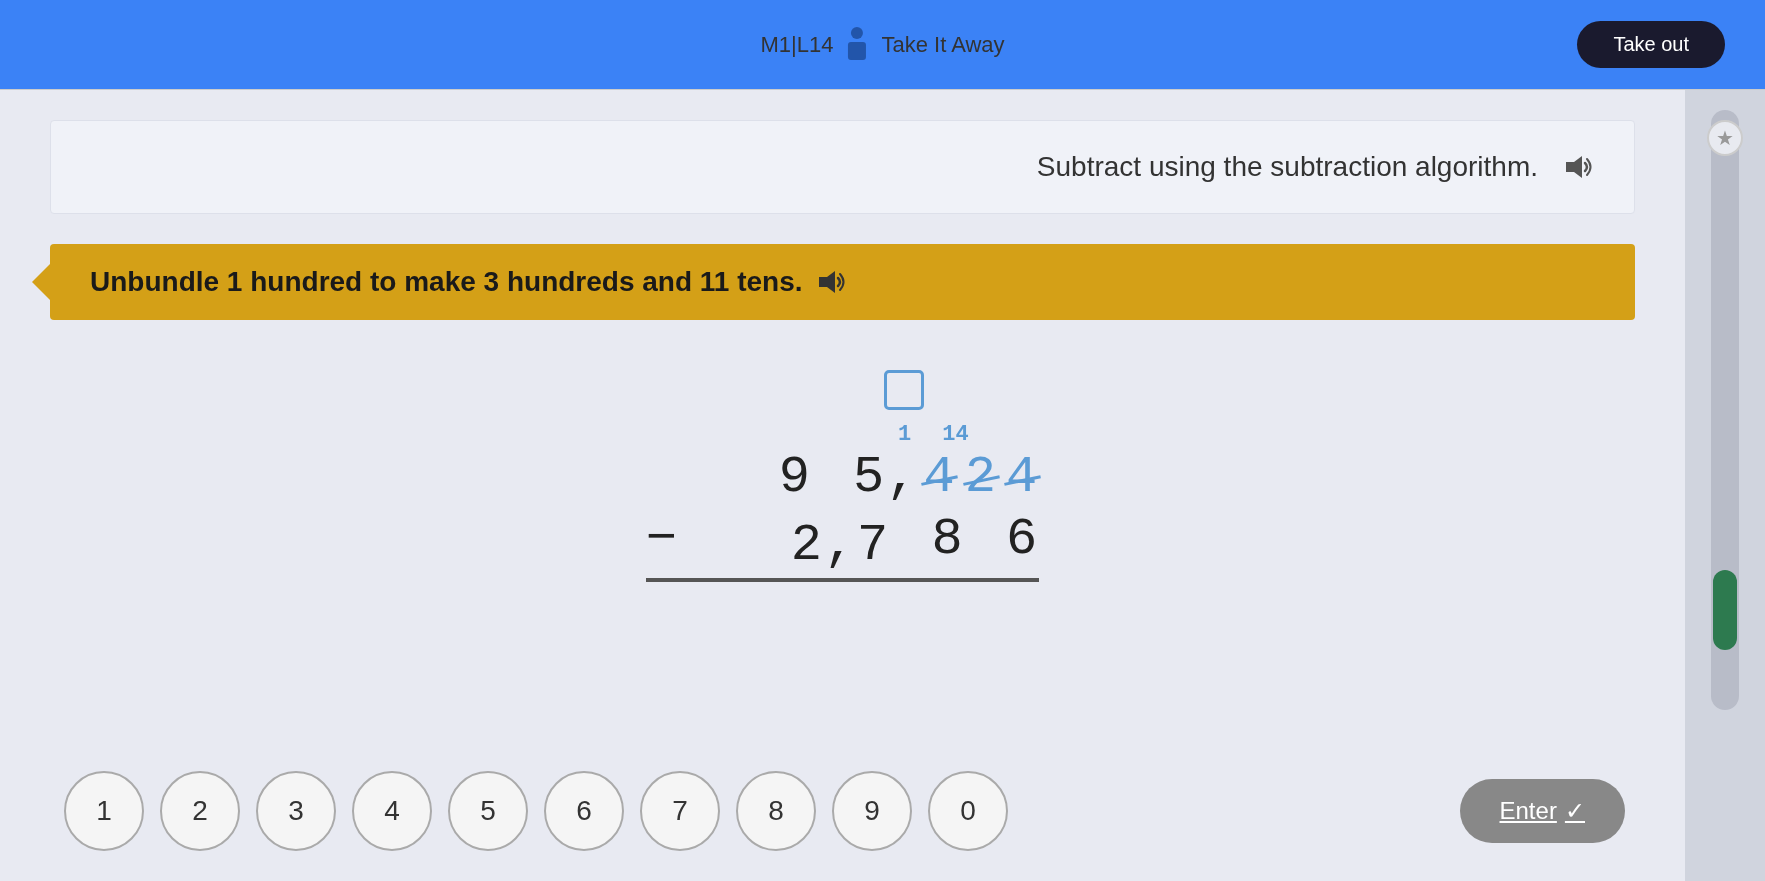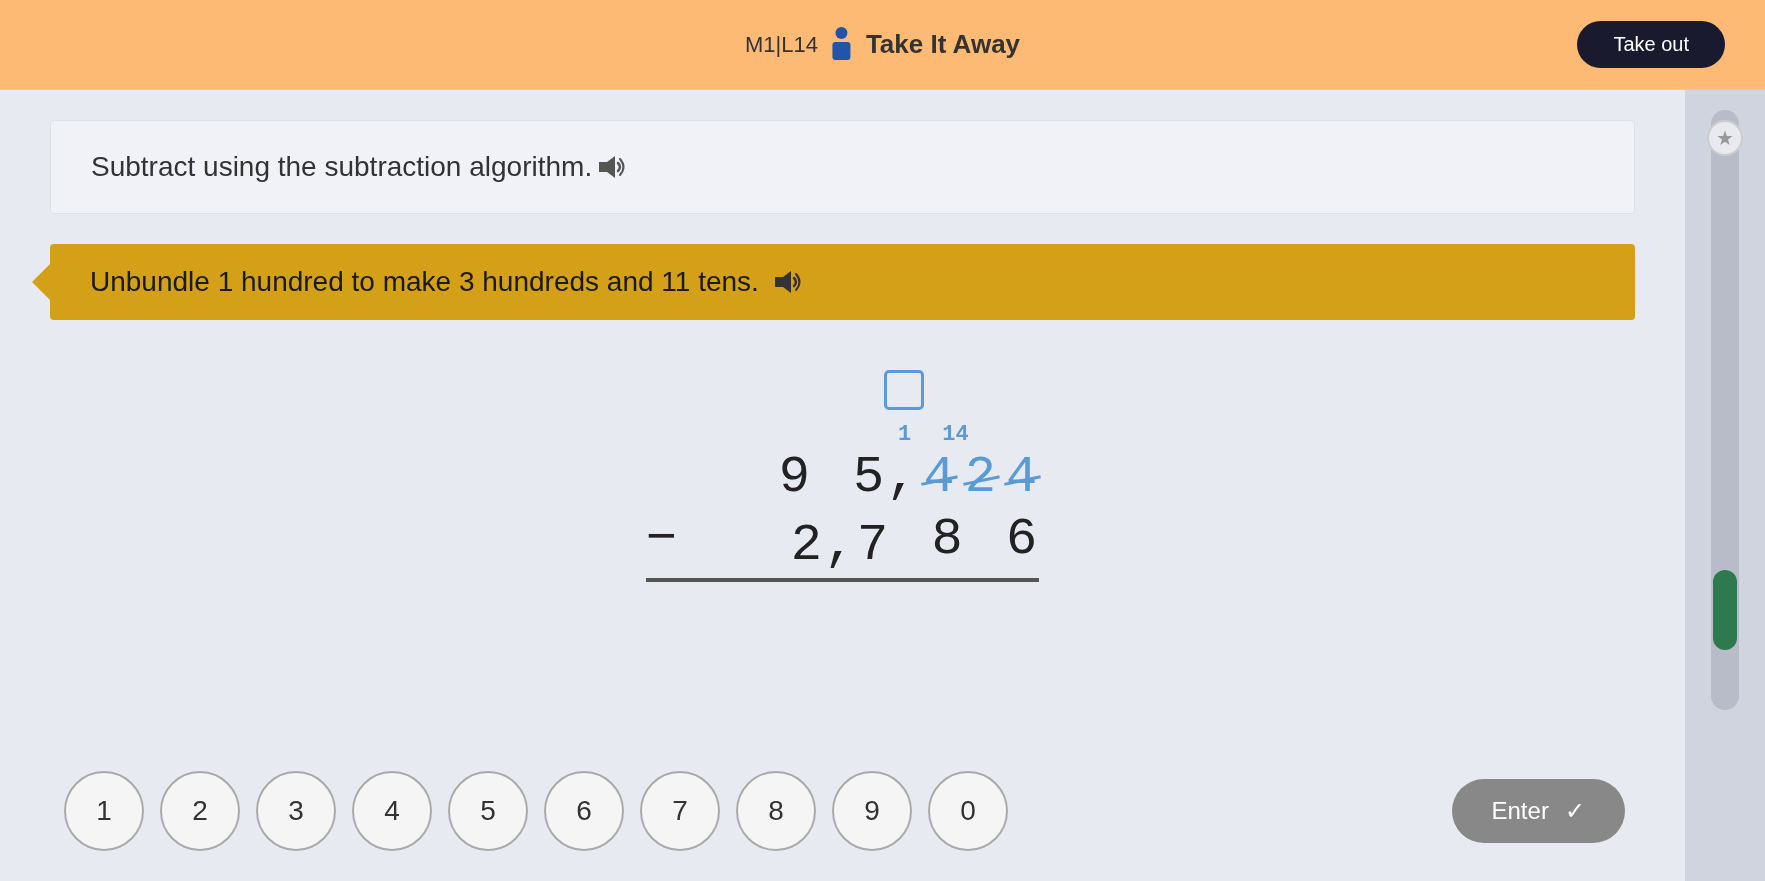--- a/index.html
+++ b/index.html
@@ -8,21 +8,21 @@
       background: #c8cdd6;
       width: 1765px;
       height: 881px;
       overflow: hidden;
       display: flex;
       flex-direction: column;
     }
 
     
     .top-bar {
-      background: #fdba74;
+      background: #3b82f6;
       height: 90px;
       display: flex;
       align-items: center;
       padding: 0 40px;
       border-bottom: 1px solid #ccc;
       position: relative;
     }
     .top-bar-center {
       position: absolute;
       left: 50%;
@@ -30,23 +30,22 @@
       display: flex;
       align-items: center;
       gap: 12px;
     }
     .lesson-label {
       font-size: 22px;
       color: #333;
       font-weight: 500;
     }
     .lesson-title {
-      font-size: 26px;
+      font-size: 22px;
       color: #333;
-      font-weight: bold;
     }
     .sign-out-btn {
       position: absolute;
       right: 40px;
       background: #1a1a2e;
       color: white;
       border: none;
       border-radius: 30px;
       padding: 12px 36px;
       font-size: 20px;
@@ -77,21 +76,22 @@
       margin: 30px 50px 20px 50px;
       padding: 30px 40px;
       border-radius: 4px;
     }
     .instructions-text {
       font-size: 28px;
       color: #333;
       font-weight: 400;
       display: flex;
       align-items: center;
-      gap: 3px;
+      gap: 24px;
+      justify-content: flex-end;
     }
     .speaker-icon {
       display: inline-flex;
       align-items: center;
     }
     .speaker-svg {
       width: 32px;
       height: 32px;
     }
 
@@ -110,21 +110,21 @@
       top: 50%;
       transform: translateY(-50%);
       width: 0;
       height: 0;
       border-top: 20px solid transparent;
       border-bottom: 20px solid transparent;
       border-right: 20px solid #d4a017;
     }
     .gold-banner-text {
       font-size: 28px;
-      font-weight: 400;
+      font-weight: 700;
       color: #1a1a1a;
       display: flex;
       align-items: center;
       gap: 12px;
     }
 
     
     .math-area {
       display: flex;
       justify-content: center;
@@ -159,21 +159,22 @@
       margin-left: auto;
       background: #888;
       color: white;
       border: none;
       border-radius: 40px;
       padding: 18px 40px;
       font-size: 24px;
       cursor: pointer;
       display: flex;
       align-items: center;
-      gap: 16px;
+      gap: 8px;
+      text-decoration: underline;
     }
 
     
     .right-panel {
       width: 80px;
       background: #d0d4de;
       display: flex;
       flex-direction: column;
       align-items: center;
       padding: 10px 0;

